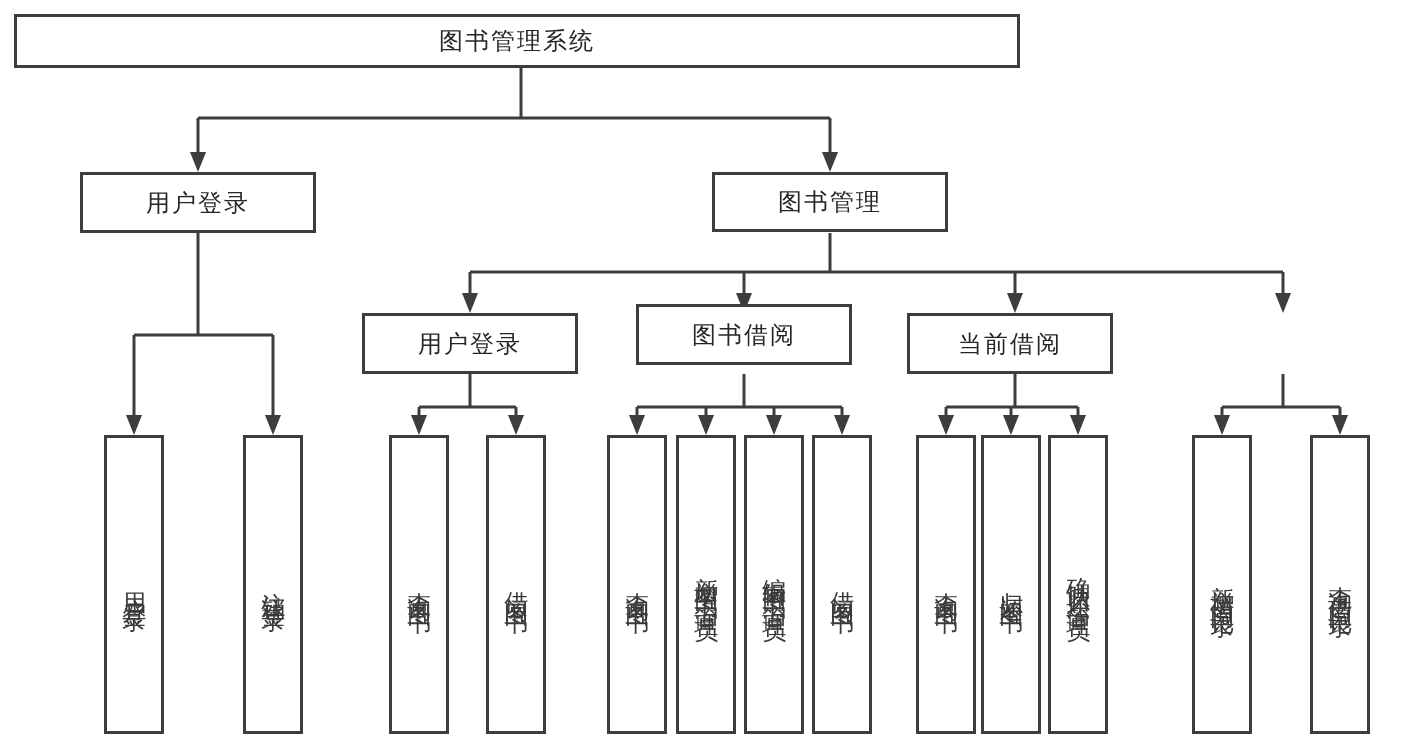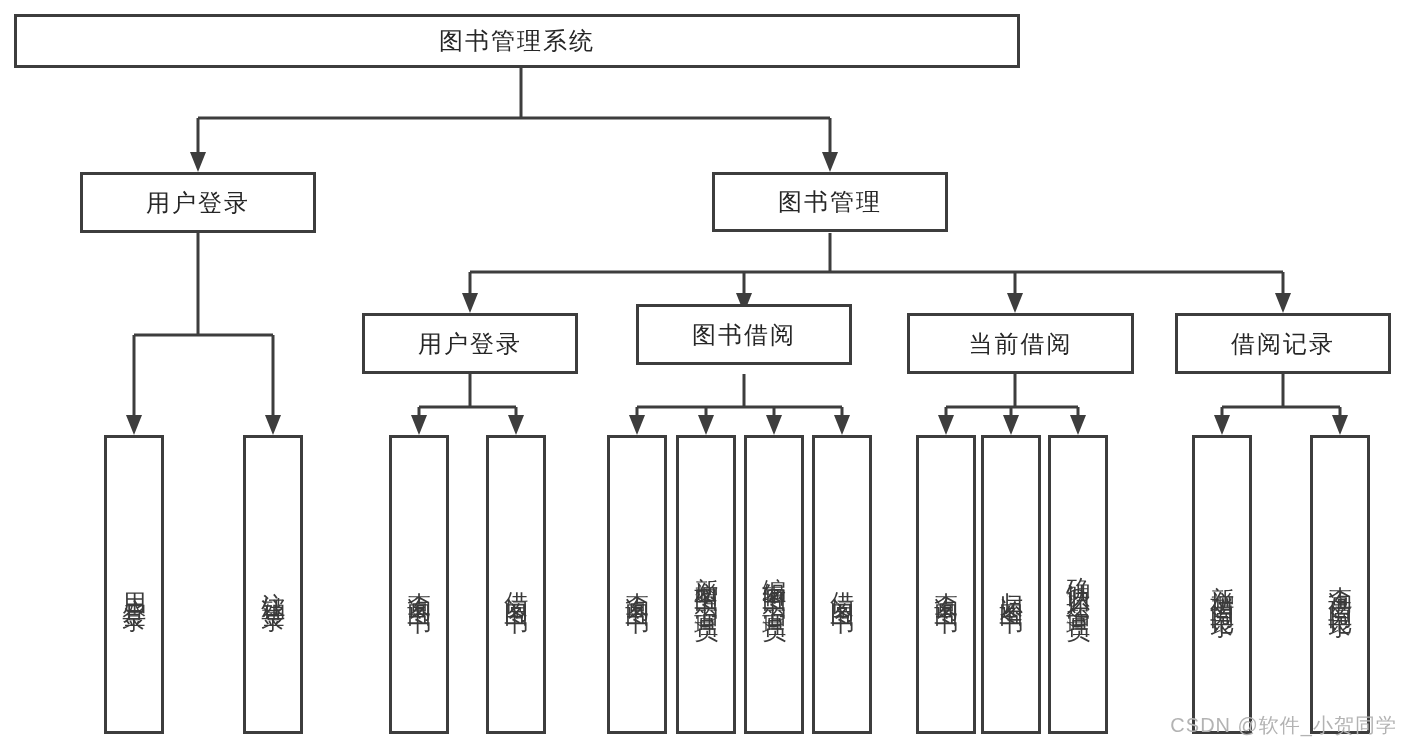--- a/index.html
+++ b/index.html
@@ -132,25 +132,22 @@
   <div class="hbox" style="left:712px;top:172px;width:236px;height:60px;">
     <span>图书管理</span>
   </div>
 
   <div class="hbox" style="left:362px;top:313px;width:216px;height:61px;">
     <span>用户登录</span>
   </div>
   <div class="hbox" style="left:636px;top:304px;width:216px;height:61px;">
     <span>图书借阅</span>
   </div>
-  <div class="hbox" style="left:907px;top:313px;width:227px;height:61px;">
+  <div class="hbox" style="left:907px;top:313px;width:206px;height:61px;">
     <span>当前借阅</span>
-  </div>
-  <div class="hbox" style="left:1175px;top:313px;width:216px;height:61px;">
-    <span>借阅记录</span>
   </div>
 
   <div class="leaf" style="left:104px;top:435px;width:60px;height:299px;">
     <span class="vtxt">用户登录</span>
   </div>
   <div class="leaf" style="left:243px;top:435px;width:60px;height:299px;">
     <span class="vtxt">注销登录</span>
   </div>
 
   <div class="leaf" style="left:389px;top:435px;width:60px;height:299px;">
@@ -183,14 +180,13 @@
     <span class="vtxt">确认归还（管理员）</span>
   </div>
 
   <div class="leaf" style="left:1192px;top:435px;width:60px;height:299px;">
     <span class="vtxt">新增借阅记录</span>
   </div>
   <div class="leaf" style="left:1310px;top:435px;width:60px;height:299px;">
     <span class="vtxt">查询借阅记录</span>
   </div>
 
-  <div class="watermark">CSDN @软件_小贺同学</div>
 </div>
 
 </body></html>

